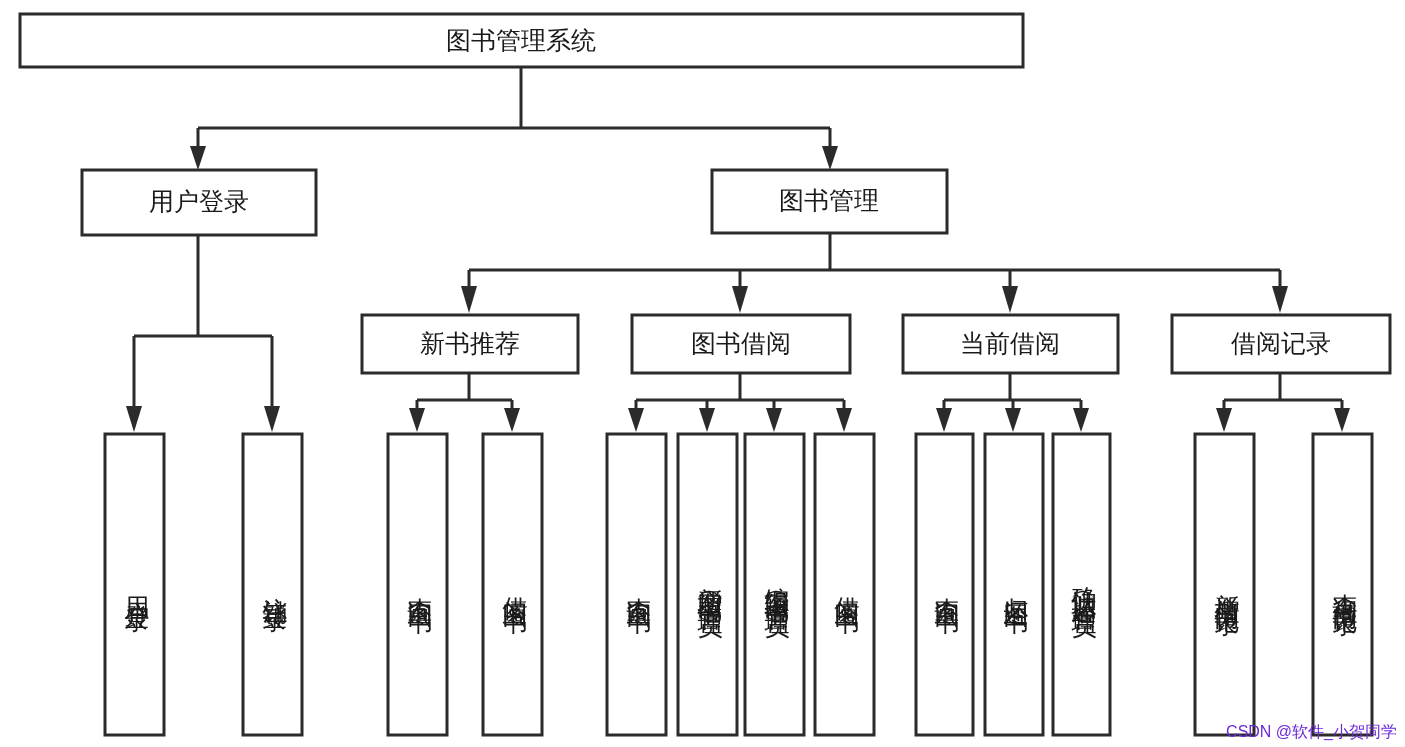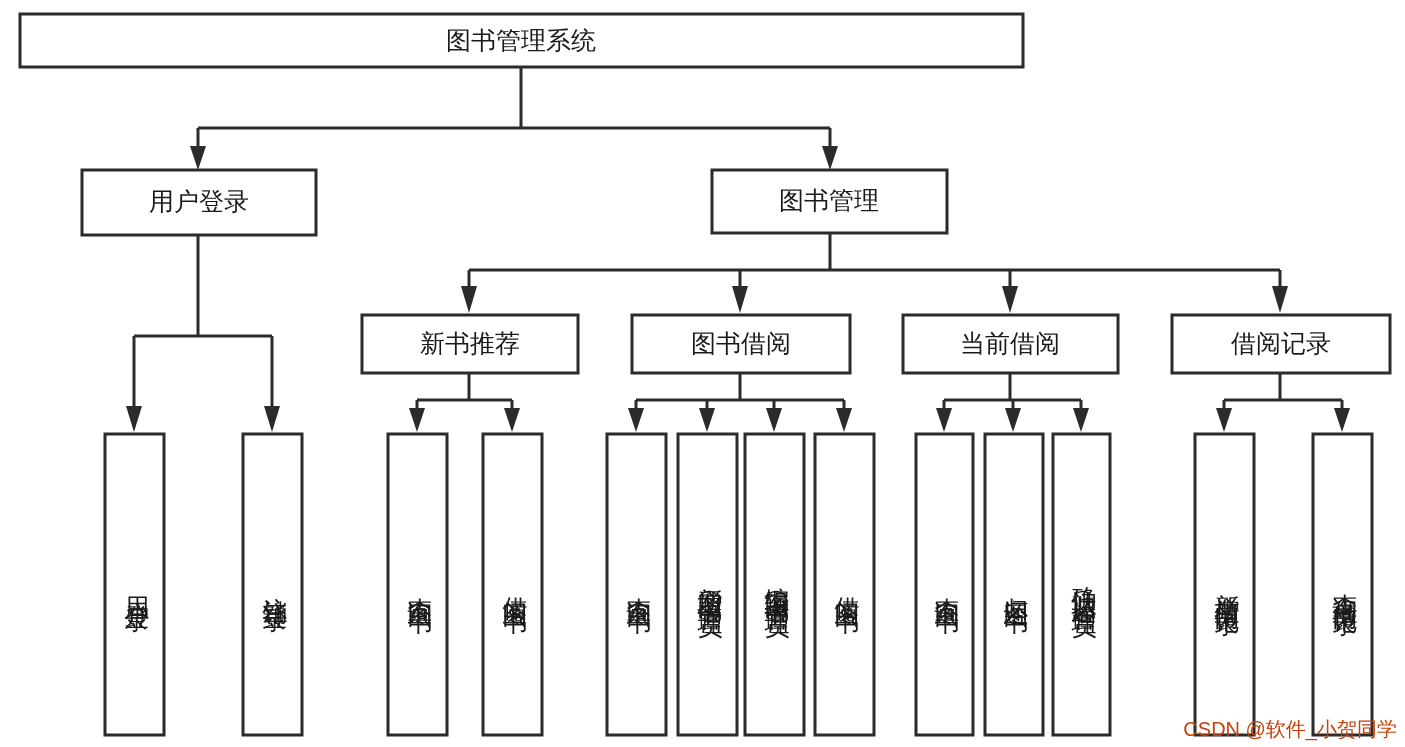--- a/index.html
+++ b/index.html
@@ -17,22 +17,22 @@
     fill:#1a1a1a;
     font-family:"Liberation Sans","DejaVu Sans",sans-serif;
     text-anchor:middle;
     dominant-baseline:middle;
   }
   .h-label{font-size:25px;}
   .v-label{font-size:25px;writing-mode:vertical-rl;letter-spacing:4px;}
   .watermark{
     position:absolute;
     right:8px;bottom:4px;
-    font-size:20px;
-    color:#c2410c;
+    font-size:16px;
+    color:#6d28d9;
     font-family:"Liberation Sans","DejaVu Sans",sans-serif;
     white-space:nowrap;
     pointer-events:none;
   }
 </style>
 </head>
 <body>
 
 <svg id="diagram" viewBox="0 0 1405 747" xmlns="http://www.w3.org/2000/svg">
 

